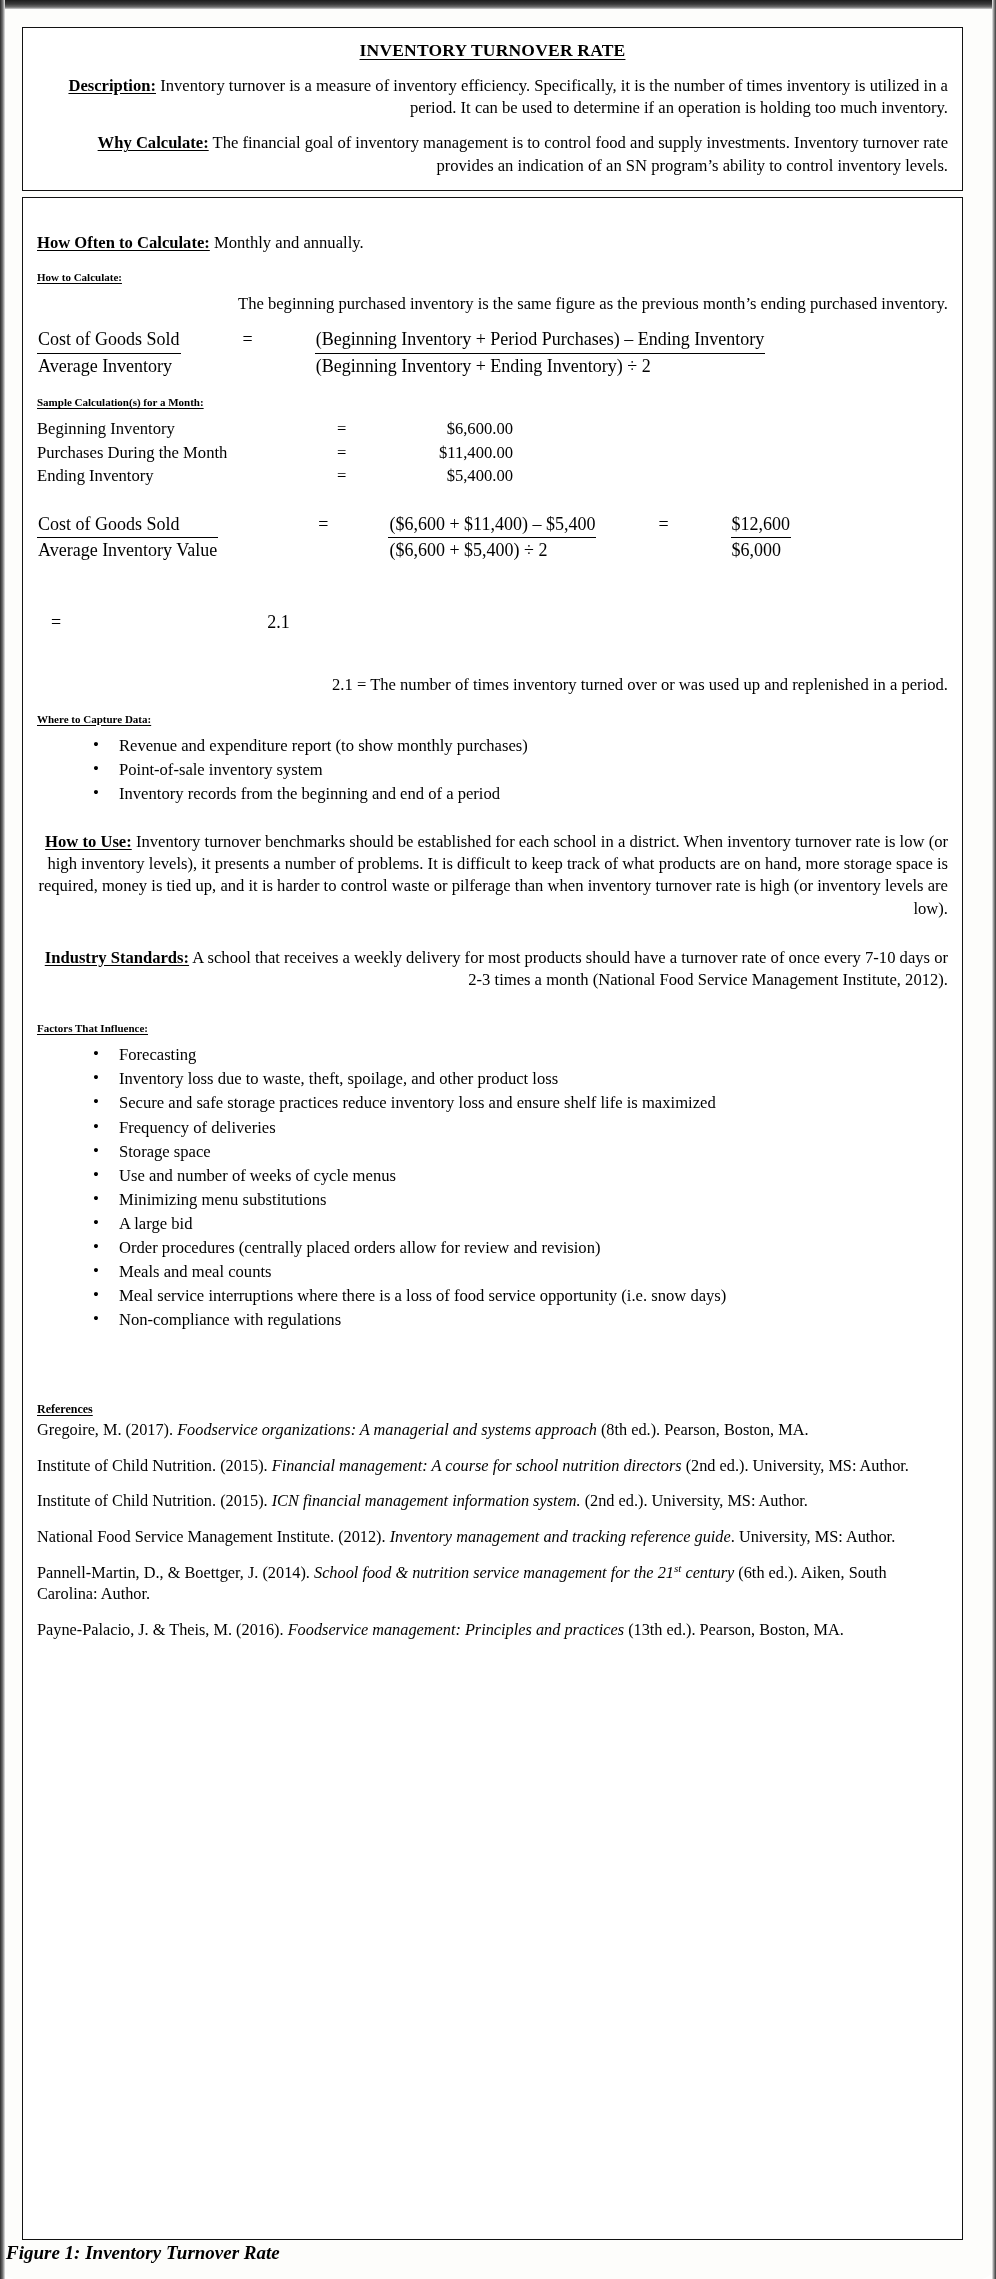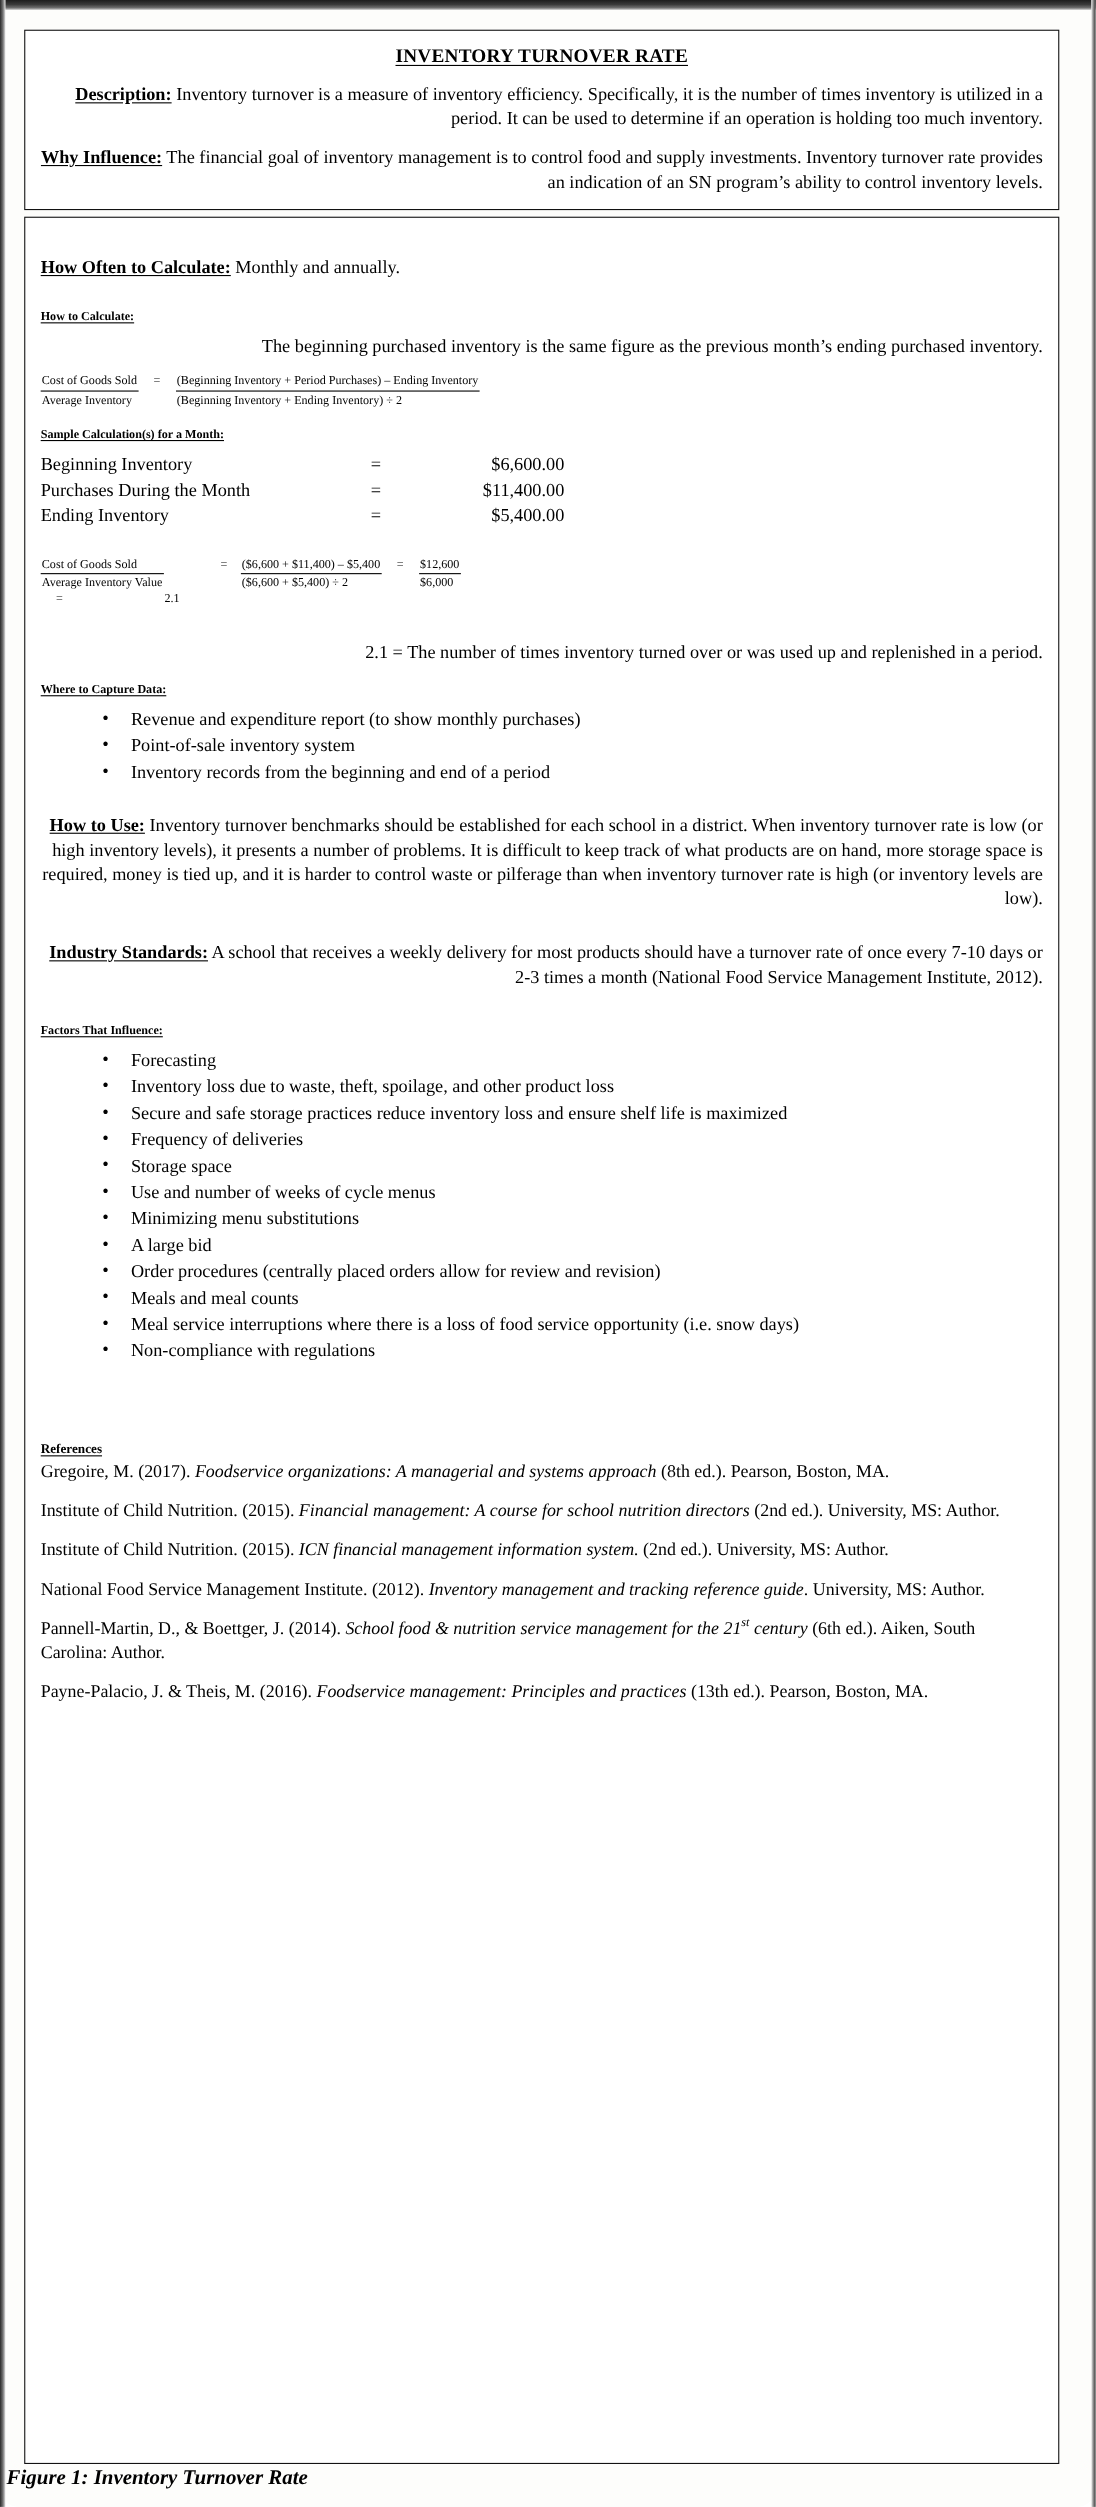--- a/index.html
+++ b/index.html
@@ -97,38 +97,39 @@
     font-size: 11px;
     font-weight: bold;
     text-decoration: underline;
     text-underline-offset: 2px;
     margin: 0 0 10px 0;
     display: inline-block;
   }
   .headline-row {
     font-size: 16.6px;
     line-height: 1.34;
-    margin: 0 0 24px 0;
+    margin: 0 0 13px 0;
   }
   .headline-row .head-inline {
     font-weight: bold;
     text-decoration: underline;
     text-underline-offset: 2px;
   }
 
   
   .formula {
-    font-size: 11px;
+    font-size: 18px;
     line-height: 1.3;
     margin: 0 0 14px 0;
     display: grid;
     grid-template-columns: auto auto auto auto auto;
     column-gap: 0px;
     align-items: start;
     width: fit-content;
+    gap: 48px;
   }
   .frac { display: inline-block; vertical-align: top; }
   .frac .num {
     display: block;
     border-bottom: 1.4px solid #000;
     padding: 0 1px 1px 1px;
     white-space: nowrap;
   }
   .frac .den {
     display: block;
@@ -213,21 +214,21 @@
 
   <div class="box" id="box-top">
 
     <div class="doc-title">INVENTORY TURNOVER RATE</div>
 
     <p class="para">
       <span class="lead">Description:</span><span> Inventory turnover is a measure of inventory efficiency. Specifically, it is the number of times inventory is utilized in a period. It can be used to determine if an operation is holding too much inventory.</span>
     </p>
 
     <p class="para">
-      <span class="lead">Why Influence:</span><span>  The financial goal of inventory management is to control food and supply investments. Inventory turnover rate provides an indication of an SN program’s ability to control inventory levels.</span>
+      <span class="lead">Why Calculate:</span><span>  The financial goal of inventory management is to control food and supply investments. Inventory turnover rate provides an indication of an SN program’s ability to control inventory levels.</span>
     </p>
 
   </div>
 
   <div class="box" id="box-main">
 
     <div class="spacer-md"></div>
 
     <div class="headline-row">
       <span class="head-inline">How Often to Calculate:</span><span>  Monthly and annually.</span>

